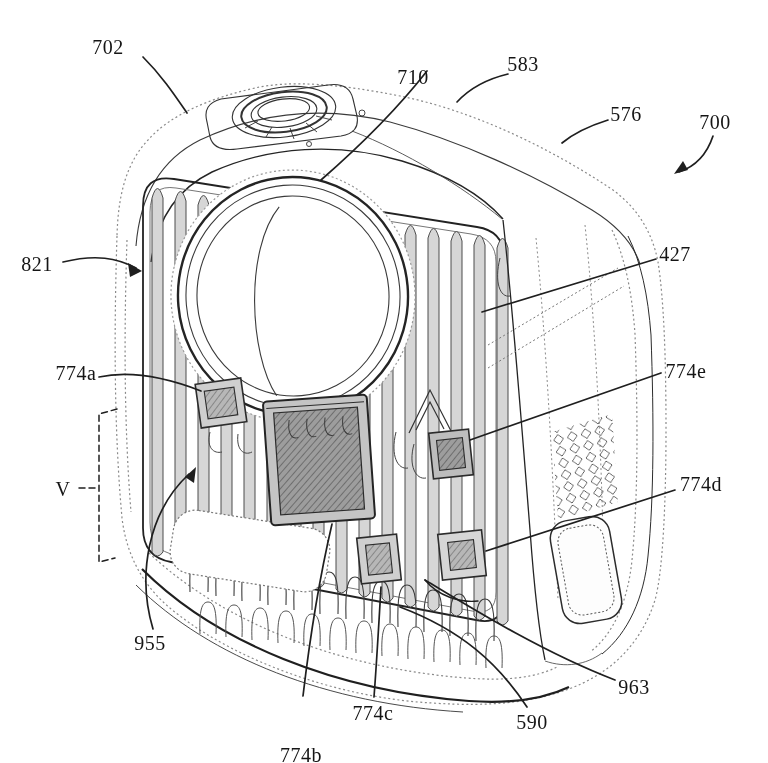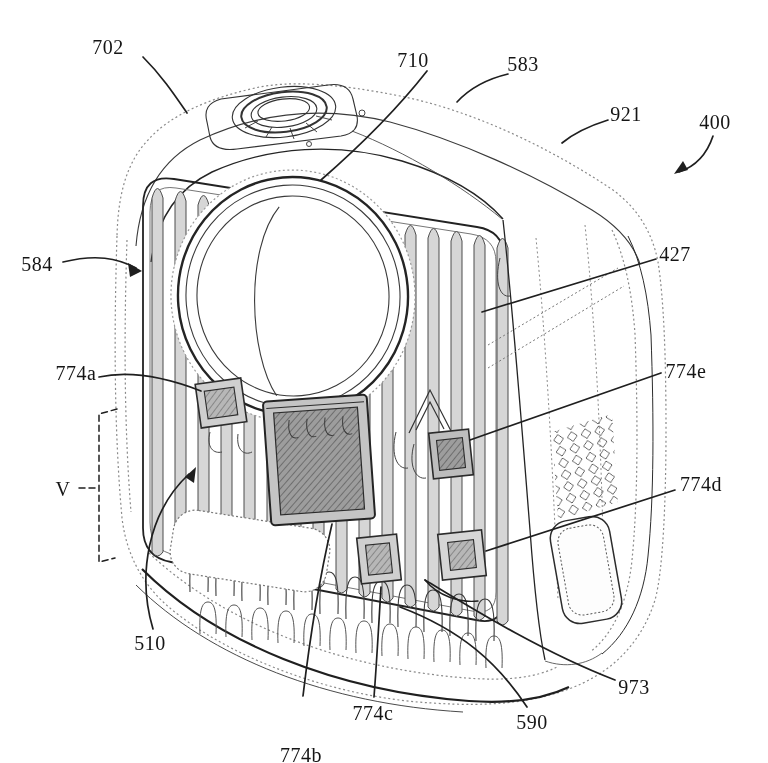--- a/index.html
+++ b/index.html
@@ -206,28 +206,28 @@
       <path d="M79 488 L96 488"></path>
       <path d="M117 409 L99 414 L99 562 L115 558"></path>
     </g>
     <polygon points="674,174 683,161 688,170" fill="#1f1f1f" stroke="none"></polygon>
     <polygon points="142,271 128,263 130,277" fill="#1f1f1f" stroke="none"></polygon>
     <polygon points="196,467 194,483 185,477" fill="#1f1f1f" stroke="none"></polygon>
   </g>
 </svg>
 
   <span class="lbl" style="left:108px;top:47px">702</span>
-  <span class="lbl" style="left:413px;top:60px">710</span>
+  <span class="lbl" style="left:413px;top:77px">710</span>
   <span class="lbl" style="left:523px;top:64px">583</span>
-  <span class="lbl" style="left:626px;top:114px">921</span>
-  <span class="lbl" style="left:715px;top:122px">400</span>
-  <span class="lbl" style="left:37px;top:264px">584</span>
+  <span class="lbl" style="left:626px;top:114px">576</span>
+  <span class="lbl" style="left:715px;top:122px">700</span>
+  <span class="lbl" style="left:37px;top:264px">821</span>
   <span class="lbl" style="left:675px;top:254px">427</span>
   <span class="lbl" style="left:76px;top:373px">774a</span>
   <span class="lbl" style="left:686px;top:371px">774e</span>
   <span class="lbl" style="left:701px;top:484px">774d</span>
   <span class="lbl" style="left:63px;top:489px">V</span>
-  <span class="lbl" style="left:150px;top:643px">510</span>
-  <span class="lbl" style="left:634px;top:687px">973</span>
+  <span class="lbl" style="left:150px;top:643px">955</span>
+  <span class="lbl" style="left:634px;top:687px">963</span>
   <span class="lbl" style="left:301px;top:755px">774b</span>
   <span class="lbl" style="left:373px;top:713px">774c</span>
   <span class="lbl" style="left:532px;top:722px">590</span>
 </div>
 
 </body></html>

